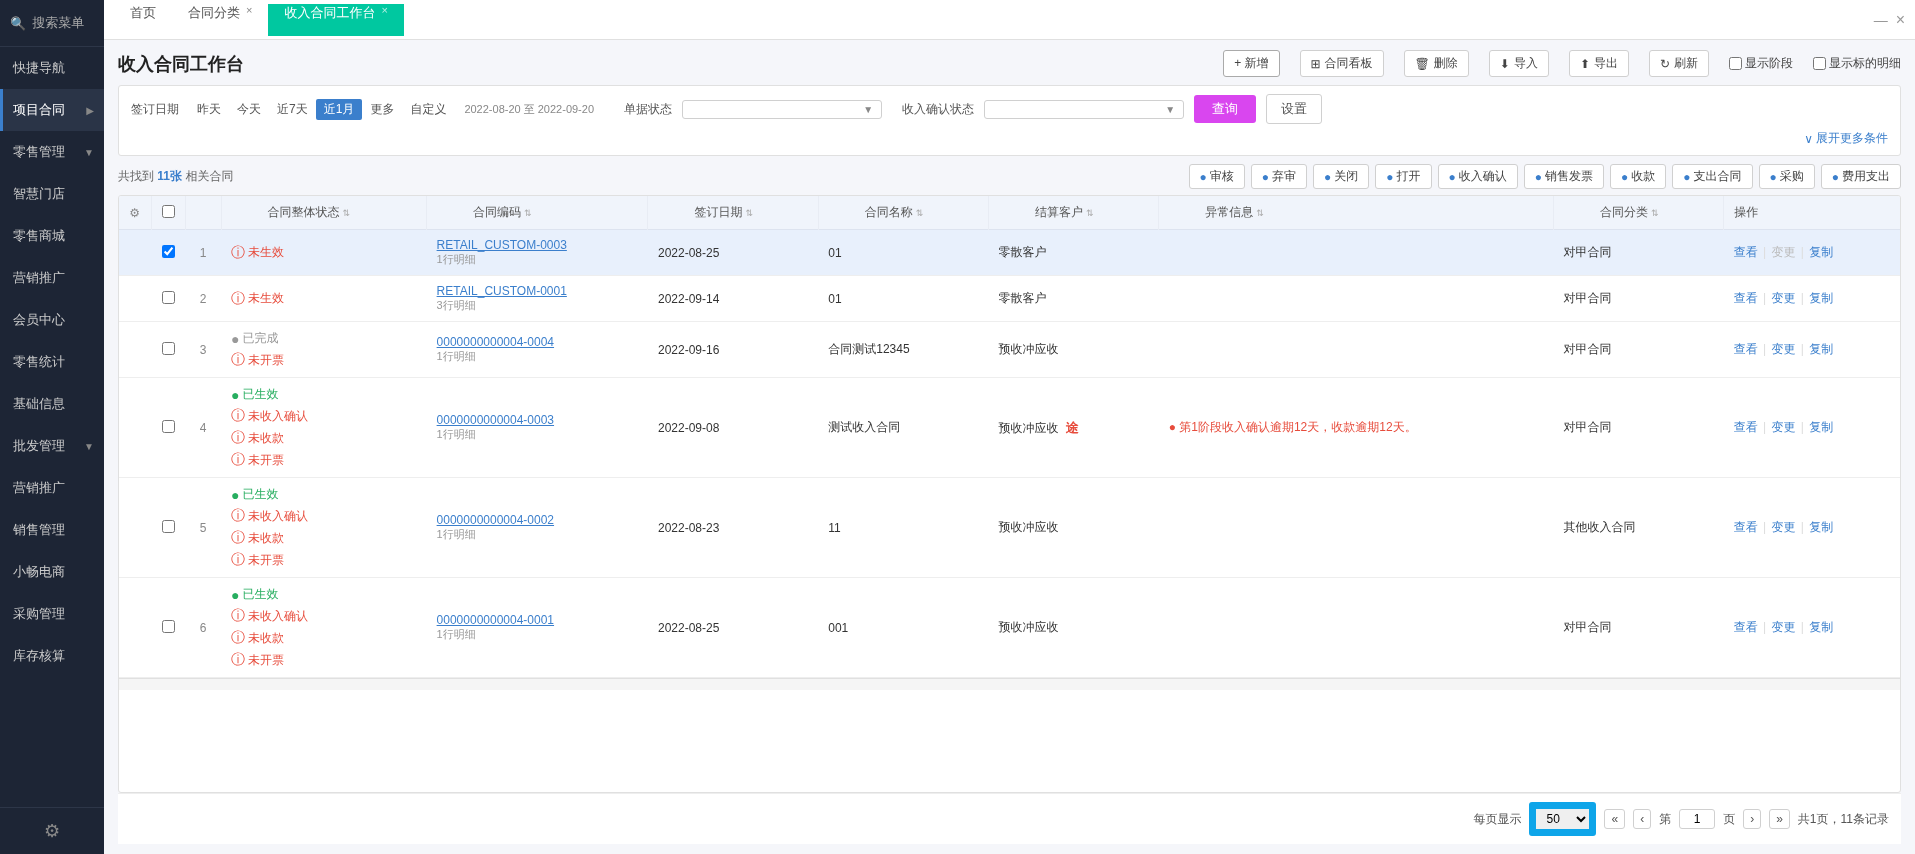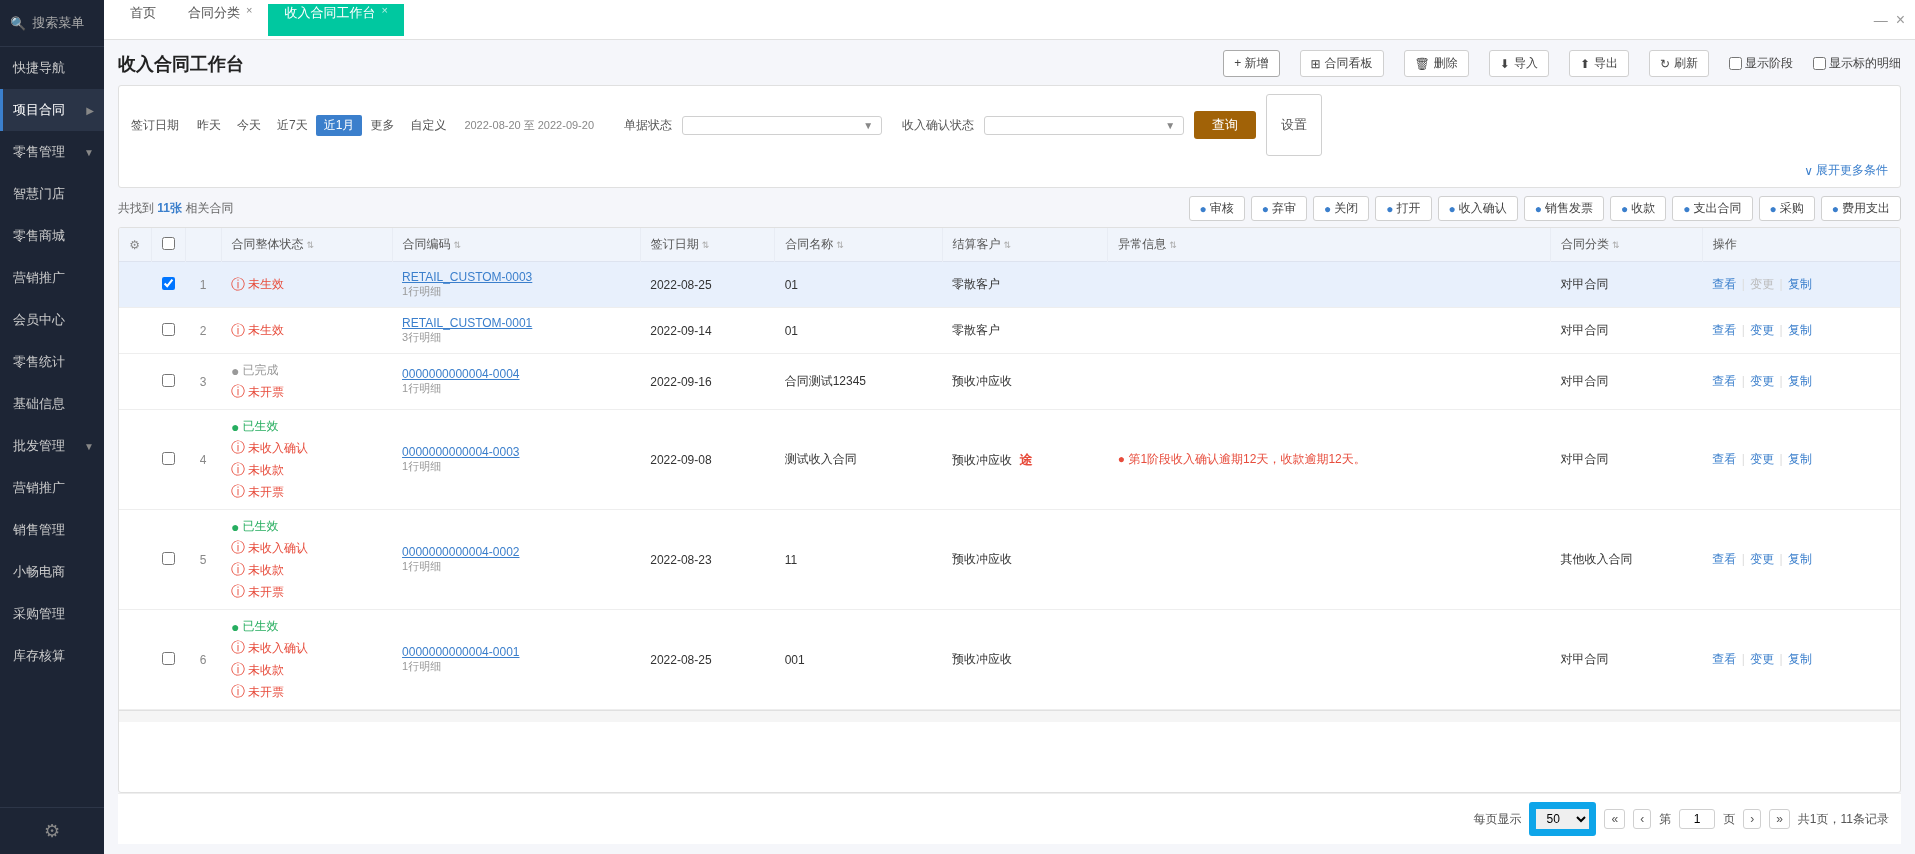--- a/index.html
+++ b/index.html
@@ -226,34 +226,34 @@
     .expand-btn {
       display: flex;
       align-items: center;
       gap: 3px;
       color: #3b7fcc;
       font-size: 12px;
       cursor: pointer;
       margin-left: auto;
     }
     .search-btn {
-      background: #a16207;
+      background: #d946ef;
       color: #fff;
       border: none;
       border-radius: 3px;
       padding: 5px 18px;
       font-size: 13px;
       cursor: pointer;
     }
     .setting-btn {
       background: #fff;
       color: #555;
       border: 1px solid #d0d0d0;
       border-radius: 3px;
-      padding: 21px 14px;
+      padding: 5px 14px;
       font-size: 13px;
       cursor: pointer;
     }
     .filter-row2 {
       display: flex;
       align-items: center;
       justify-content: center;
       margin-top: 6px;
     }
 
@@ -305,21 +305,21 @@
     }
     thead th {
       padding: 8px 10px;
       text-align: left;
       font-weight: normal;
       color: #555;
       white-space: nowrap;
       border-right: 1px solid #e8ecf4;
     }
     thead th:last-child { border-right: none; }
-    .th-sort { display: flex; align-items: center; gap: 3px; }
+    .th-sort { display: flex; align-items: center; gap: 3px; margin-left: 36px; }
     .sort-icon { font-size: 9px; color: #aaa; }
     tbody tr { border-bottom: 1px solid #eee; }
     tbody tr.selected { background: #e8f0fc; }
     tbody td {
       padding: 8px 10px;
       vertical-align: middle;
       color: #333;
       white-space: nowrap;
     }
     .status-badge {

